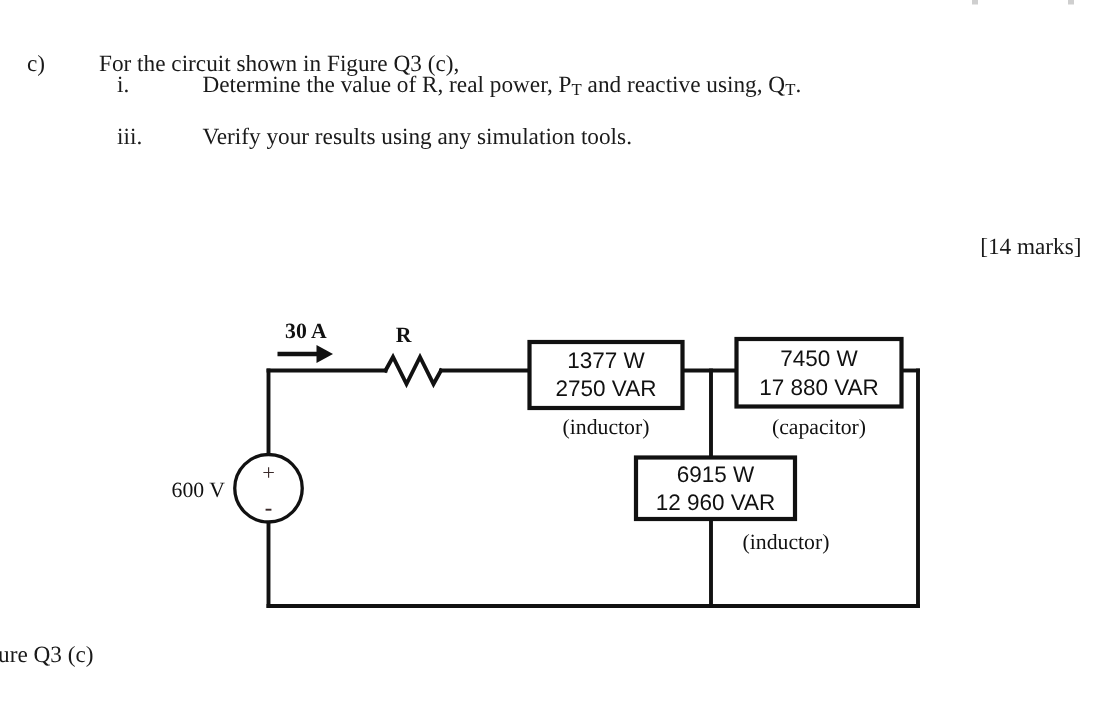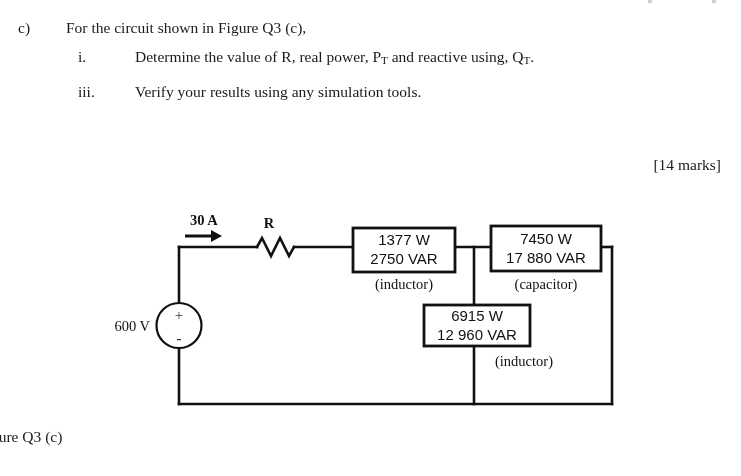--- a/index.html
+++ b/index.html
@@ -34,20 +34,21 @@
     align-items: baseline;
     font-size: 15.5px;
     line-height: 1.0;
   }
   .q-marker {
     flex: 0 0 auto;
     width: 48px;
   }
   .q-text {
     flex: 1 1 auto;
+    margin-top: 15px;
   }
 
   .sub-list {
     position: absolute;
     left: 78px;
     top: 48px;
     width: 640px;
   }
   .sub-row {
     display: flex;

